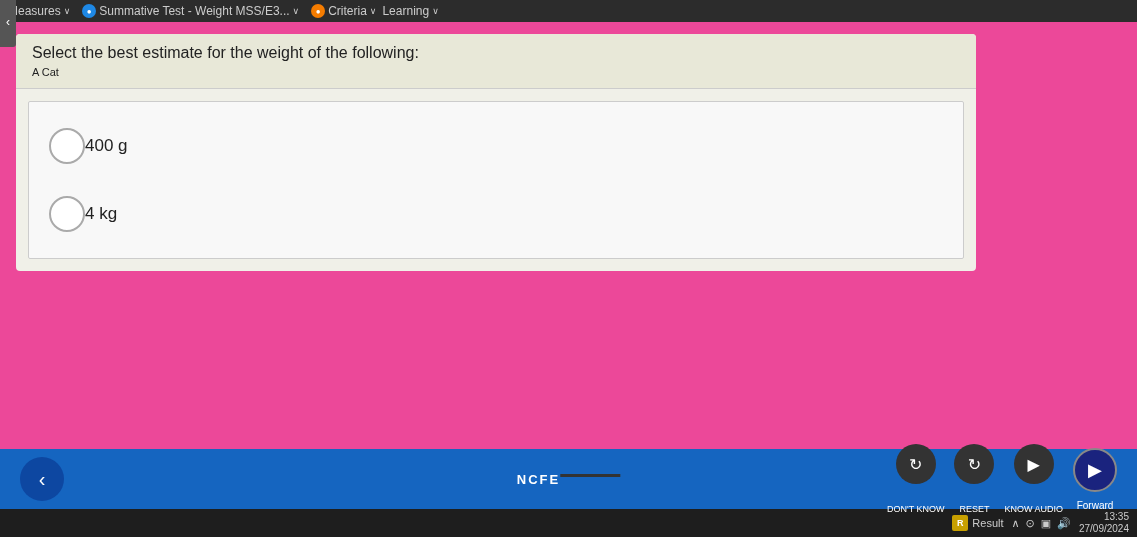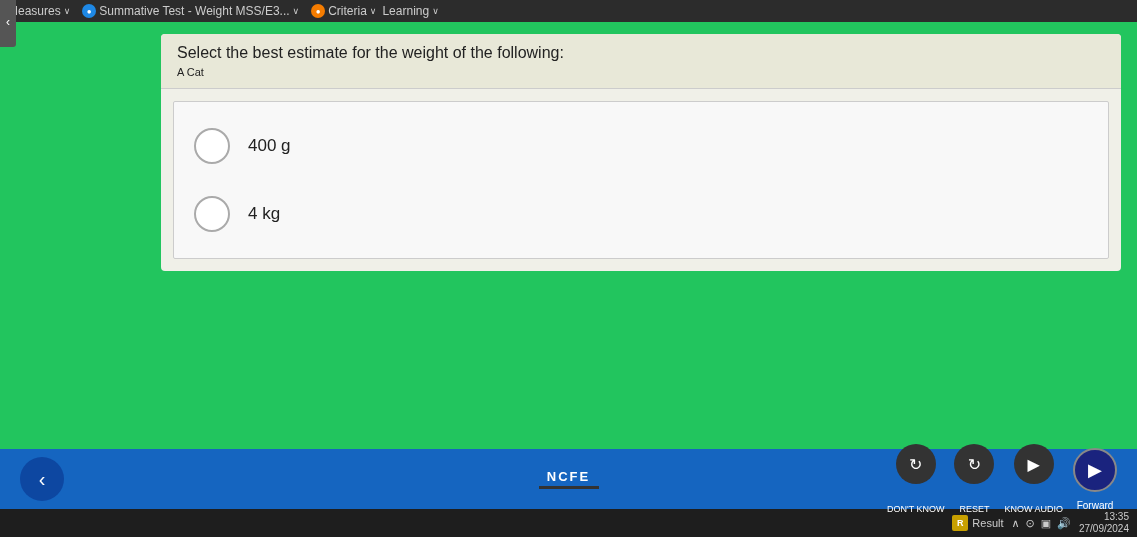--- a/index.html
+++ b/index.html
@@ -45,24 +45,24 @@
     }
     .nav-circle-blue { background: #1e88e5; color: white; }
     .nav-circle-orange { background: #f57c00; color: white; }
     .nav-sep {
       color: #888;
       font-size: 11px;
     }
 
     
     .main-area {
-      background: #22c55e;
+      background: #ec4899;
       height: calc(537px - 22px - 60px - 28px);
       display: flex;
-      justify-content: flex-end;
+      justify-content: flex-start;
       align-items: flex-start;
       padding: 12px 16px;
     }
 
     .question-card {
       background: #f0f0e8;
       width: 960px;
       border-radius: 4px;
       overflow: hidden;
     }
@@ -89,21 +89,20 @@
       background: #f8f8f8;
       border: 1px solid #ccc;
       margin: 12px;
       border-radius: 2px;
       padding: 10px 20px;
     }
 
     .option-row {
       display: flex;
       align-items: center;
-      gap: 18px;
       padding: 16px 0;
     }
 
     .option-row + .option-row {
       
     }
 
     .radio-circle {
       width: 36px;
       height: 36px;
@@ -142,22 +141,21 @@
       cursor: pointer;
       color: white;
       font-size: 20px;
     }
 
     .ncfe-logo-area {
       position: absolute;
       left: 50%;
       transform: translateX(-50%);
       display: flex;
-      flex-direction: column;
-      align-items: center;
+      flex-direction: row;
     }
 
     .ncfe-text {
       color: white;
       font-size: 13px;
       font-weight: bold;
       letter-spacing: 2px;
     }
 
     .ncfe-line {

